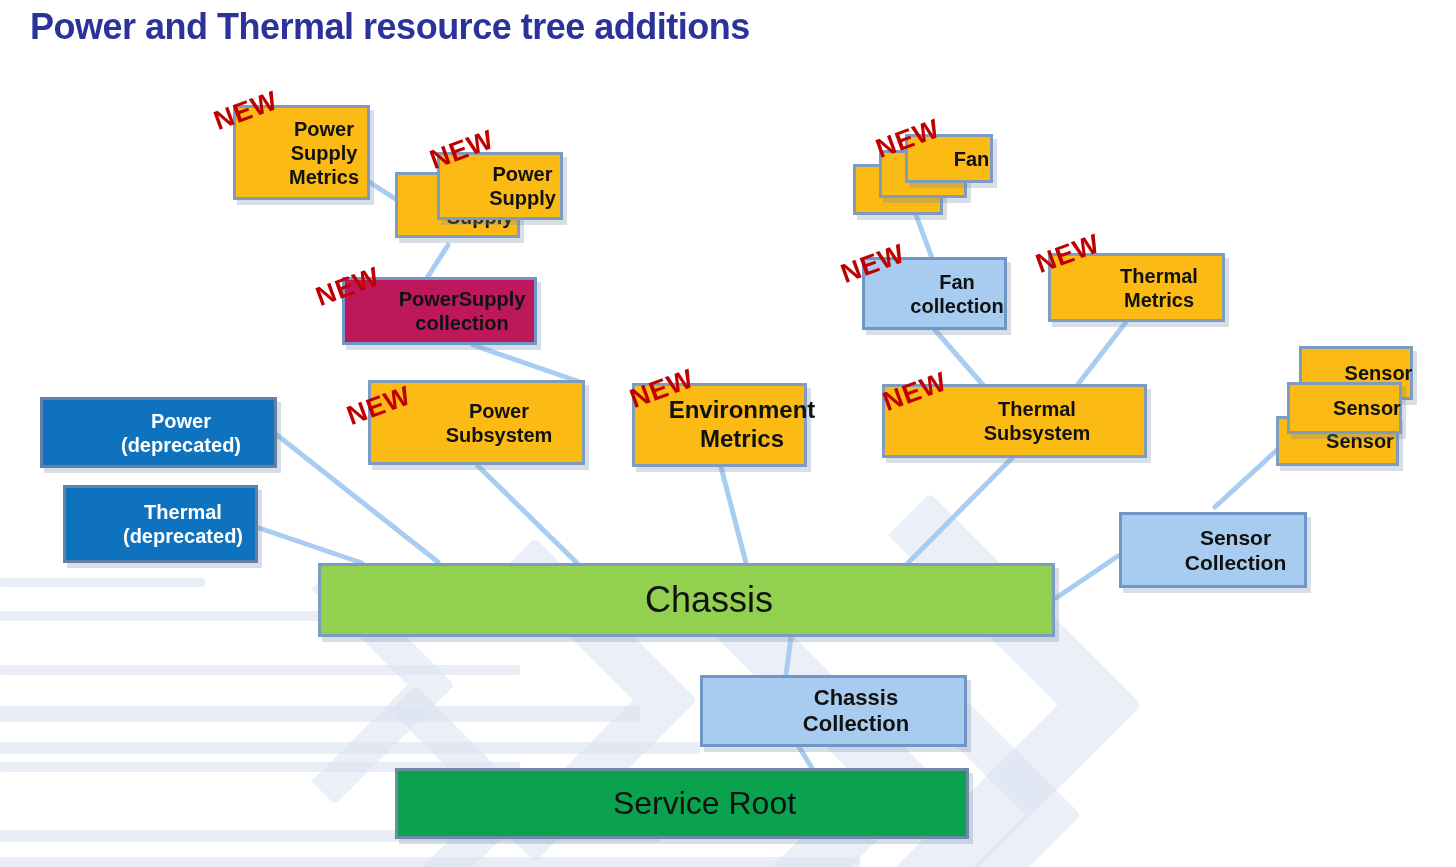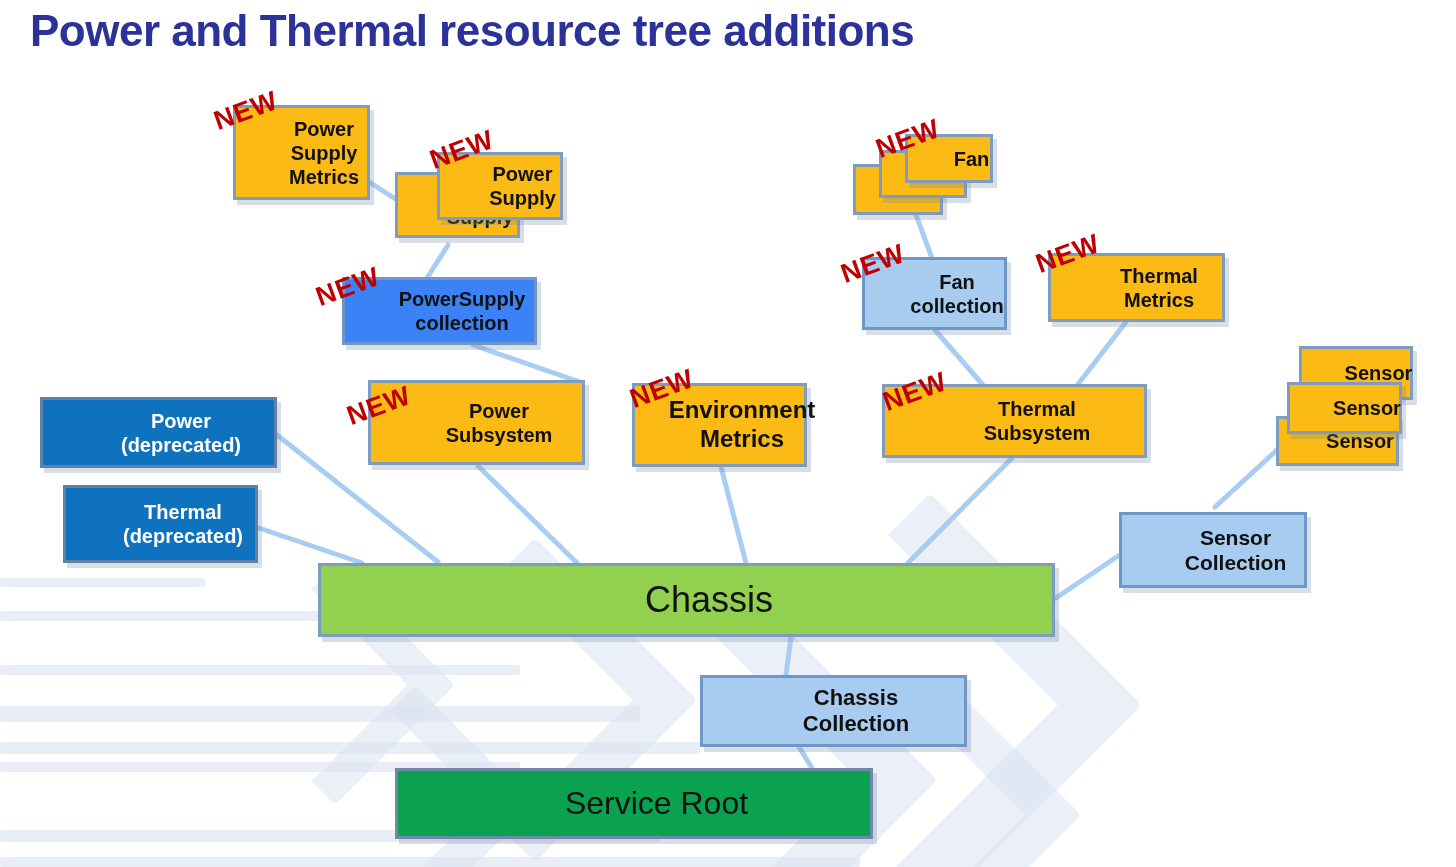--- a/index.html
+++ b/index.html
@@ -1,18 +1,18 @@
 <!DOCTYPE html>
 <html><head>
 <meta charset="utf-8">
 <style>
   html,body{margin:0;padding:0;background:#ffffff;}
   body{width:1456px;height:867px;overflow:hidden;font-family:"Liberation Sans",sans-serif;}
   .stage{position:relative;width:1456px;height:867px;background:#ffffff;overflow:hidden;}
-  .title{position:absolute;left:30px;top:6px;margin:0;font-size:44px;font-weight:700;letter-spacing:-0.5px;z-index:3;}
+  .title{position:absolute;left:30px;top:6px;margin:0;font-size:36px;font-weight:700;letter-spacing:-0.5px;z-index:3;}
   .watermark{position:absolute;left:0;top:0;width:100%;height:100%;z-index:0;}
   .stripe{position:absolute;border-radius:2px;}
   .chevron{position:absolute;border-style:solid;border-left:none;border-bottom:none;transform:rotate(45deg);opacity:.55;border-radius:6px;box-sizing:border-box;}
   .edges{position:absolute;left:0;top:0;z-index:1;}
   .nodes{position:absolute;left:0;top:0;width:100%;height:100%;z-index:2;}
   .badges{position:absolute;left:0;top:0;width:100%;height:100%;z-index:5;pointer-events:none;}
   .node{position:absolute;border:3px solid;box-sizing:border-box;display:flex;align-items:center;justify-content:center;text-align:center;line-height:1.2;box-shadow:4px 5px 0 rgba(115,135,165,0.28);padding-left:45px;}
   .node-label{white-space:pre-line;display:block;padding:2px 4px;}
   .new-badge{position:absolute;transform:translate(-50%,-50%) rotate(-20deg);font-weight:700;font-size:27px;letter-spacing:1px;}
 </style>
@@ -61,21 +61,21 @@
 Metrics</span>
       </div>
       <div class="node" style="left: 395px; top: 172px; width: 125px; height: 66px; background: rgb(251, 186, 20); border-color: rgb(125, 156, 192); color: rgb(17, 17, 17); z-index: 2; font-size: 20px; font-weight: 700;">
         <span class="node-label">Power
 Supply</span>
       </div>
       <div class="node" style="left: 437px; top: 152px; width: 126px; height: 68px; background: rgb(251, 186, 20); border-color: rgb(125, 156, 192); color: rgb(17, 17, 17); z-index: 3; font-size: 20px; font-weight: 700;">
         <span class="node-label">Power
 Supply</span>
       </div>
-      <div class="node" style="left: 342px; top: 277px; width: 195px; height: 68px; background: #3b82f6; border-color: rgb(110, 150, 198); color: rgb(17, 17, 17); z-index: 2; font-size: 20px; font-weight: 700;">
+      <div class="node" style="left: 342px; top: 277px; width: 195px; height: 68px; background: #be185d; border-color: rgb(110, 150, 198); color: rgb(17, 17, 17); z-index: 2; font-size: 20px; font-weight: 700;">
         <span class="node-label">PowerSupply
 collection</span>
       </div>
       <div class="node" style="left: 368px; top: 380px; width: 217px; height: 85px; background: rgb(251, 186, 20); border-color: rgb(125, 156, 192); color: rgb(17, 17, 17); z-index: 2; font-size: 20px; font-weight: 700;">
         <span class="node-label">Power
 Subsystem</span>
       </div>
       <div class="node" style="left: 40px; top: 397px; width: 237px; height: 71px; background: rgb(14, 114, 190); border-color: rgb(98, 127, 165); color: rgb(255, 255, 255); z-index: 2; font-size: 20px; font-weight: 700;">
         <span class="node-label">Power
 (deprecated)</span>
@@ -122,21 +122,21 @@
         <span class="node-label">Sensor
 Collection</span>
       </div>
       <div class="node" style="left: 318px; top: 563px; width: 737px; height: 74px; background: rgb(146, 208, 80); border-color: rgb(125, 156, 192); color: rgb(17, 17, 17); z-index: 2; font-size: 36px; font-weight: 400;">
         <span class="node-label">Chassis</span>
       </div>
       <div class="node" style="left: 700px; top: 675px; width: 267px; height: 72px; background: rgb(168, 204, 240); border-color: rgb(110, 150, 198); color: rgb(17, 17, 17); z-index: 2; font-size: 22px; font-weight: 700;">
         <span class="node-label">Chassis
 Collection</span>
       </div>
-      <div class="node" style="left: 395px; top: 768px; width: 478px; height: 71px; background: rgb(10, 162, 78); border-color: rgb(112, 137, 169); color: rgb(17, 17, 17); z-index: 2; font-size: 32px; font-weight: 400;">
+      <div class="node" style="left: 395px; top: 768px; width: 574px; height: 71px; background: rgb(10, 162, 78); border-color: rgb(112, 137, 169); color: rgb(17, 17, 17); z-index: 2; font-size: 32px; font-weight: 400;">
         <span class="node-label">Service Root</span>
       </div>
     </div>
   <div class="badges">
       <div class="new-badge" style="left: 246px; top: 111px; color: rgb(192, 0, 0);">NEW</div>
       <div class="new-badge" style="left: 462px; top: 150px; color: rgb(192, 0, 0);">NEW</div>
       <div class="new-badge" style="left: 348px; top: 287px; color: rgb(192, 0, 0);">NEW</div>
       <div class="new-badge" style="left: 379px; top: 406px; color: rgb(192, 0, 0);">NEW</div>
       <div class="new-badge" style="left: 662px; top: 389px; color: rgb(192, 0, 0);">NEW</div>
       <div class="new-badge" style="left: 908px; top: 139px; color: rgb(192, 0, 0);">NEW</div>

